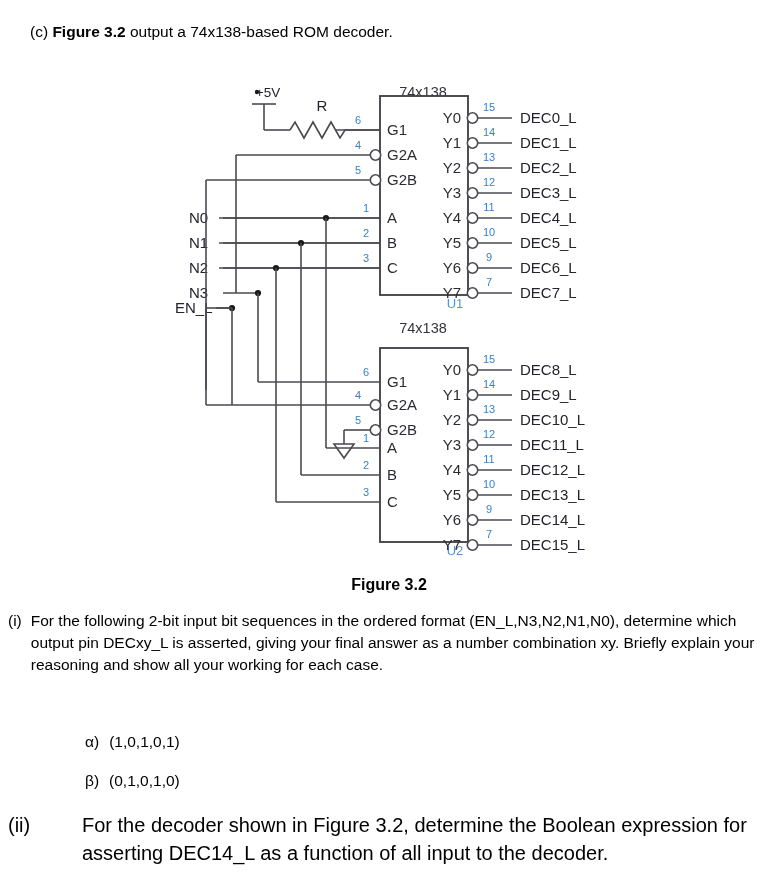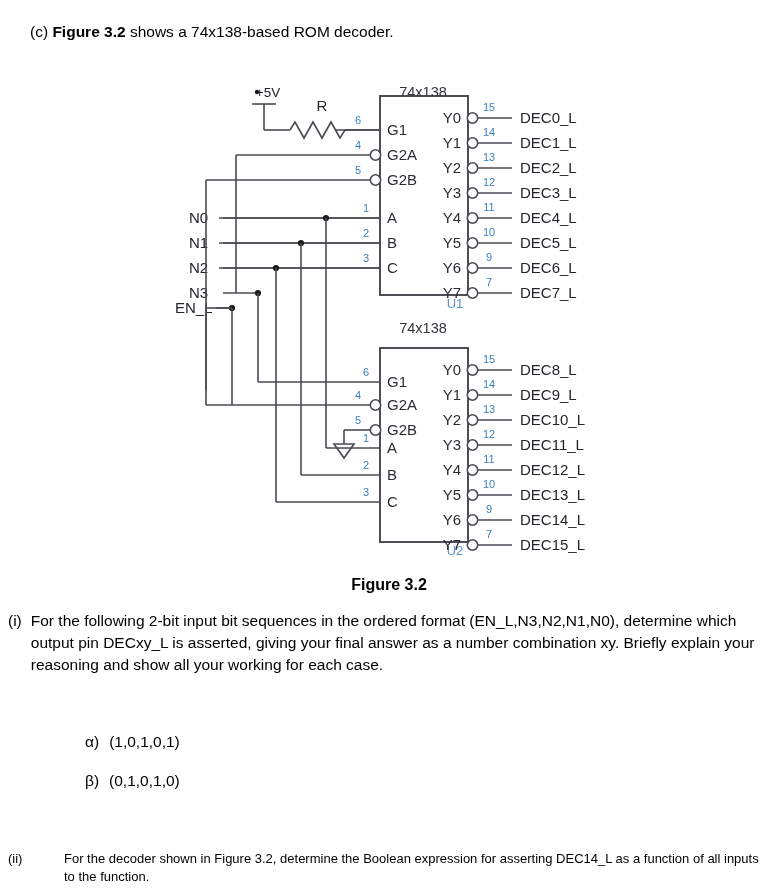--- a/index.html
+++ b/index.html
@@ -32,23 +32,23 @@
   .q-i .body{flex:1 1 auto;}
 
   .opt{
     position:absolute;left:85px;font-size:15.5px;
     display:flex;gap:10px;
   }
   .opt.a{top:733px;}
   .opt.b{top:772px;}
 
   .q-ii{
-    position:absolute;left:8px;top:850px;width:760px;
-    font-size:13px;line-height:1.42;
-    display:flex;gap:0px;
+    position:absolute;left:8px;top:811px;width:760px;
+    font-size:20px;line-height:1.42;
+    display:flex;gap:18px;
   }
   .q-ii .marker{flex:0 0 auto;width:56px;}
   .q-ii .body{flex:1 1 auto;}
 
   
   .schematic{position:absolute;left:0;top:70px;width:778px;height:500px;}
   svg{display:block;}
   .wire{stroke:#4a4a52;stroke-width:1.6;fill:none;}
   .boxline{stroke:#3b3b42;stroke-width:1.8;fill:#ffffff;}
   .bub{stroke:#4a4a52;stroke-width:1.6;fill:#ffffff;}
@@ -60,21 +60,21 @@
   .t-ref{font-family:"Liberation Sans", sans-serif;font-size:13px;fill:#5a93c9;}
   .t-pwr{font-family:"Liberation Sans", sans-serif;font-size:13.5px;fill:#23232b;}
 </style>
 </head>
 <body>
 
 <div class="page">
 
   <div class="q-c">
     <span>(c)</span>
-    <b>Figure 3.2</b><span> shows a 74x138-based ROM decoder.</span>
+    <b>Figure 3.2</b><span> output a 74x138-based ROM decoder.</span>
   </div>
 
   <div class="schematic">
     <svg width="778" height="500" viewBox="0 0 778 500" xmlns="http://www.w3.org/2000/svg">
 
       <g>
         <text class="t-title" x="423" y="27" text-anchor="middle">74x138</text>
         <rect class="boxline" x="380" y="26" width="88" height="199"></rect>
         <text class="t-ref" x="455" y="238" text-anchor="middle">U1</text>
 
@@ -335,16 +335,16 @@
     <span>α)</span>
     <span>(1,0,1,0,1)</span>
   </div>
   <div class="opt b">
     <span>β)</span>
     <span>(0,1,0,1,0)</span>
   </div>
 
   <div class="q-ii">
     <span class="marker">(ii)</span>
-    <span class="body">For the decoder shown in Figure 3.2, determine the Boolean expression for asserting DEC14_L as a function of all inputs to the function.</span>
+    <span class="body">For the decoder shown in Figure 3.2, determine the Boolean expression for asserting DEC14_L as a function of all input to the decoder.</span>
   </div>
 
 </div>
 
 </body></html>

